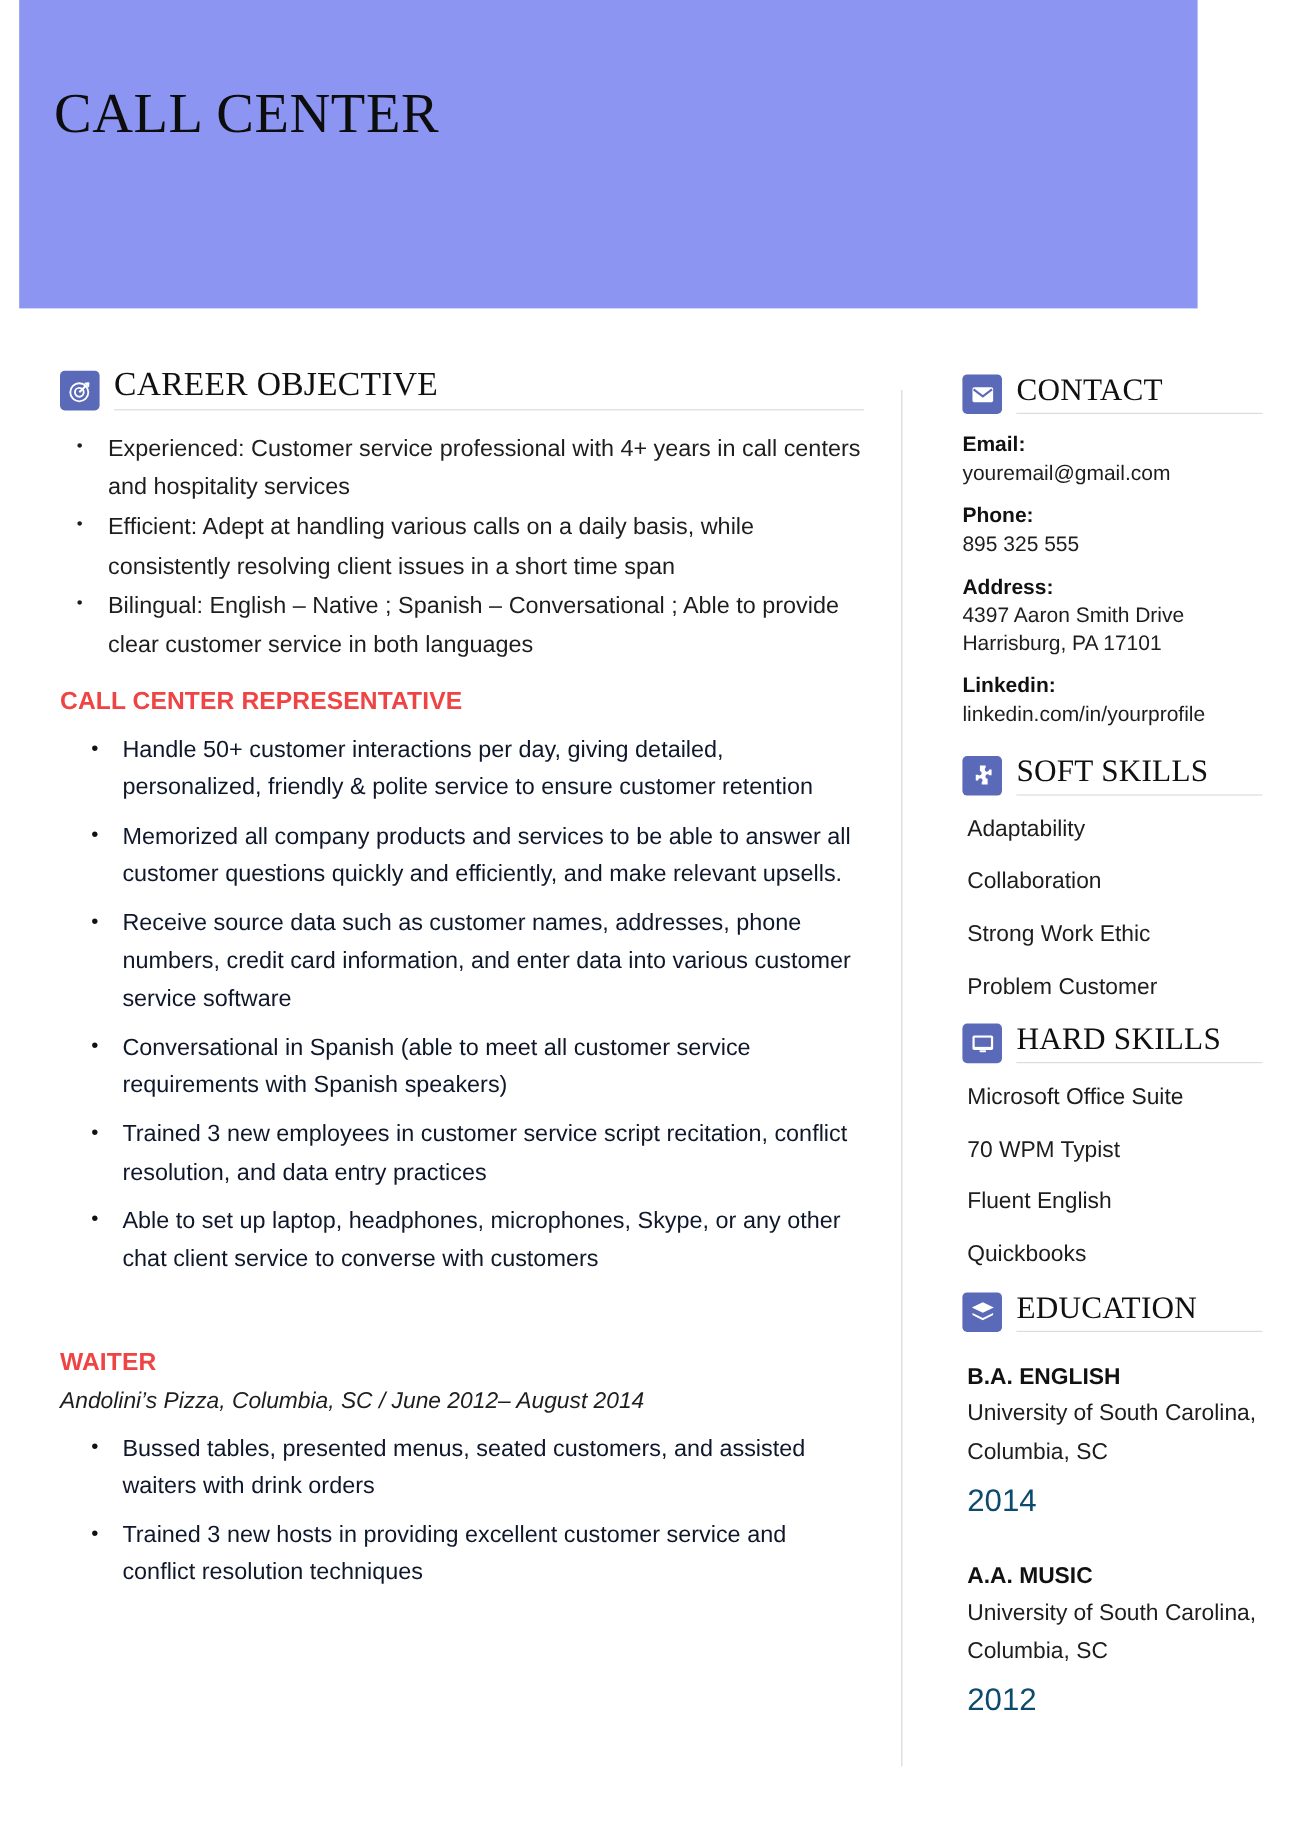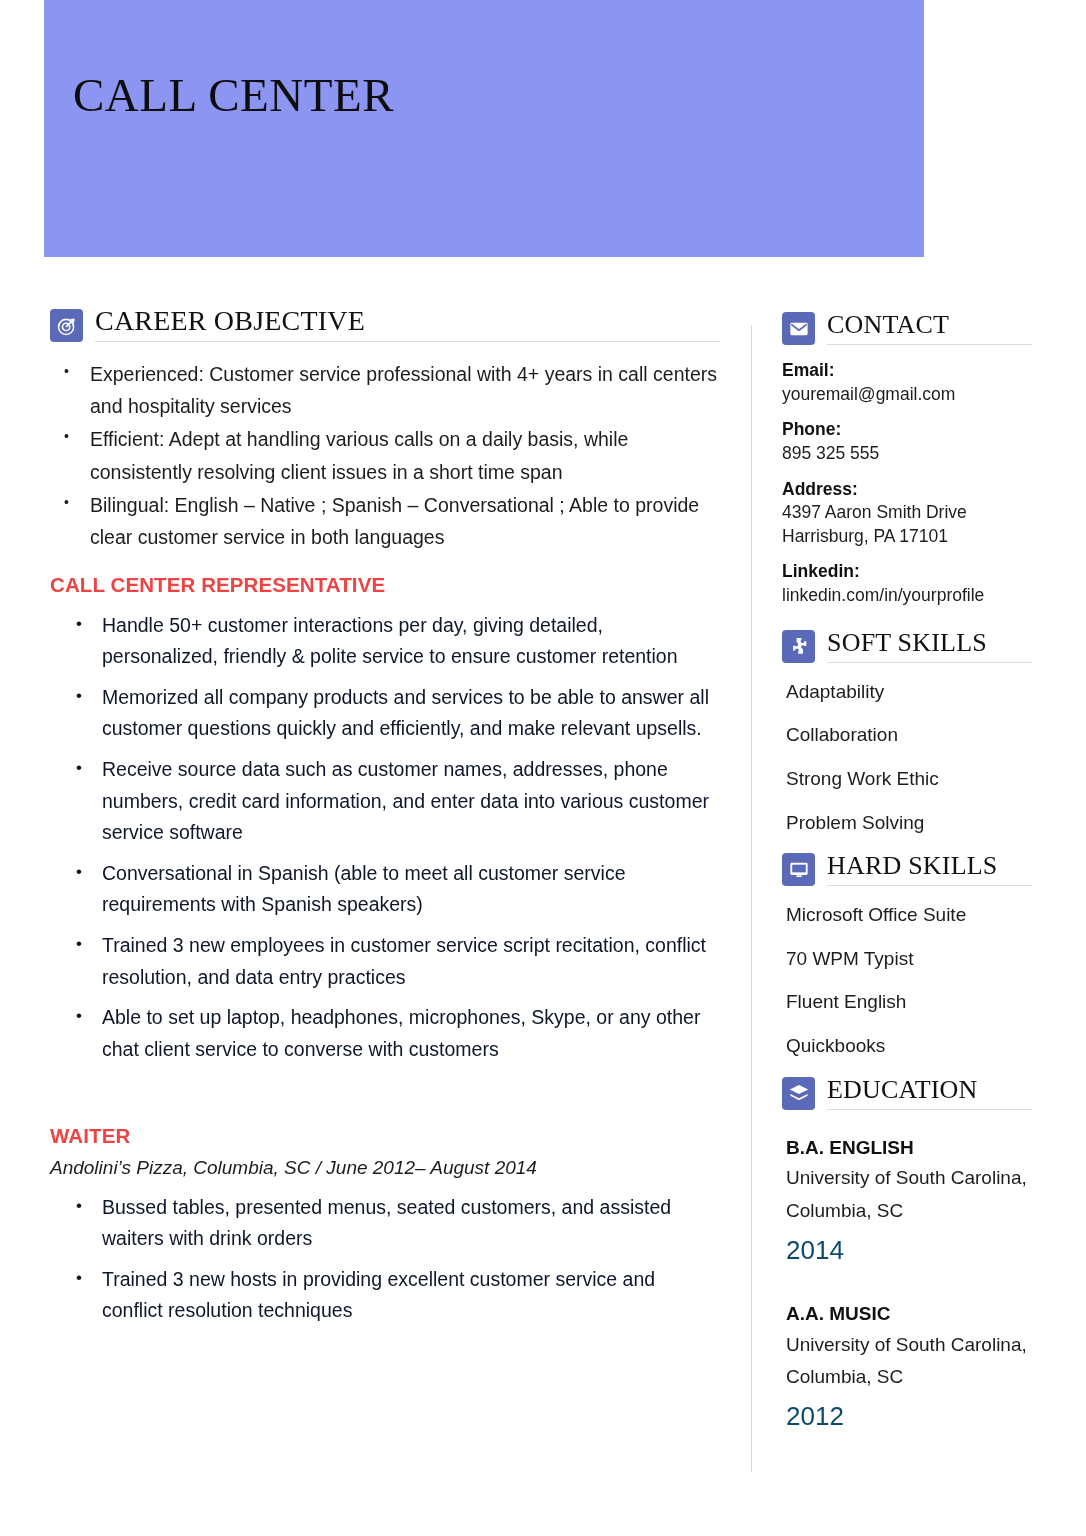--- a/index.html
+++ b/index.html
@@ -14,23 +14,23 @@
     font-family: "Liberation Sans", sans-serif;
     background: #ffffff;
     color: #1a1a1a;
     position: relative;
     overflow: hidden;
   }
 
   
   .banner {
     position: absolute;
-    left: 44px;
+    left: 16px;
     top: 0;
-    width: 880px;
+    width: 982px;
     height: 257px;
     background: #8c96f2;
   }
 
   .banner-title {
     position: absolute;
     left: 29px;
     top: 72px;
     font-family: "Liberation Serif", "DejaVu Serif", serif;
     font-size: 47px;
@@ -51,21 +51,21 @@
 
   .col-left {
     position: absolute;
     left: 50px;
     top: 50px;
     width: 670px;
   }
 
   .col-right {
     position: absolute;
-    left: 782px;
+    left: 802px;
     top: 55px;
     width: 250px;
   }
 
   .divider {
     position: absolute;
     left: 751px;
     top: 68px;
     width: 1px;
     height: 1147px;
@@ -317,21 +317,21 @@
         </svg>
       </span>
       <div class="sec-title-wrap">
         <span class="sec-title">SOFT SKILLS</span>
       </div>
     </div>
     <ul class="skill-list">
       <li>Adaptability</li>
       <li>Collaboration</li>
       <li>Strong Work Ethic</li>
-      <li>Problem Solving</li>
+      <li>Problem Customer</li>
     </ul>
 
     <div class="sec-head" style="margin-top:10px">
       <span class="sec-icon">
         <svg width="22" height="22" viewBox="0 0 24 24" fill="#ffffff">
           <rect x="2.6" y="4.2" width="18.8" height="13.2" rx="1.6"></rect>
           <rect x="4.6" y="6.2" width="14.8" height="8.4" fill="#5b6ab8"></rect>
           <rect x="9" y="17.6" width="6" height="1.9" rx="0.8"></rect>
         </svg>
       </span>

